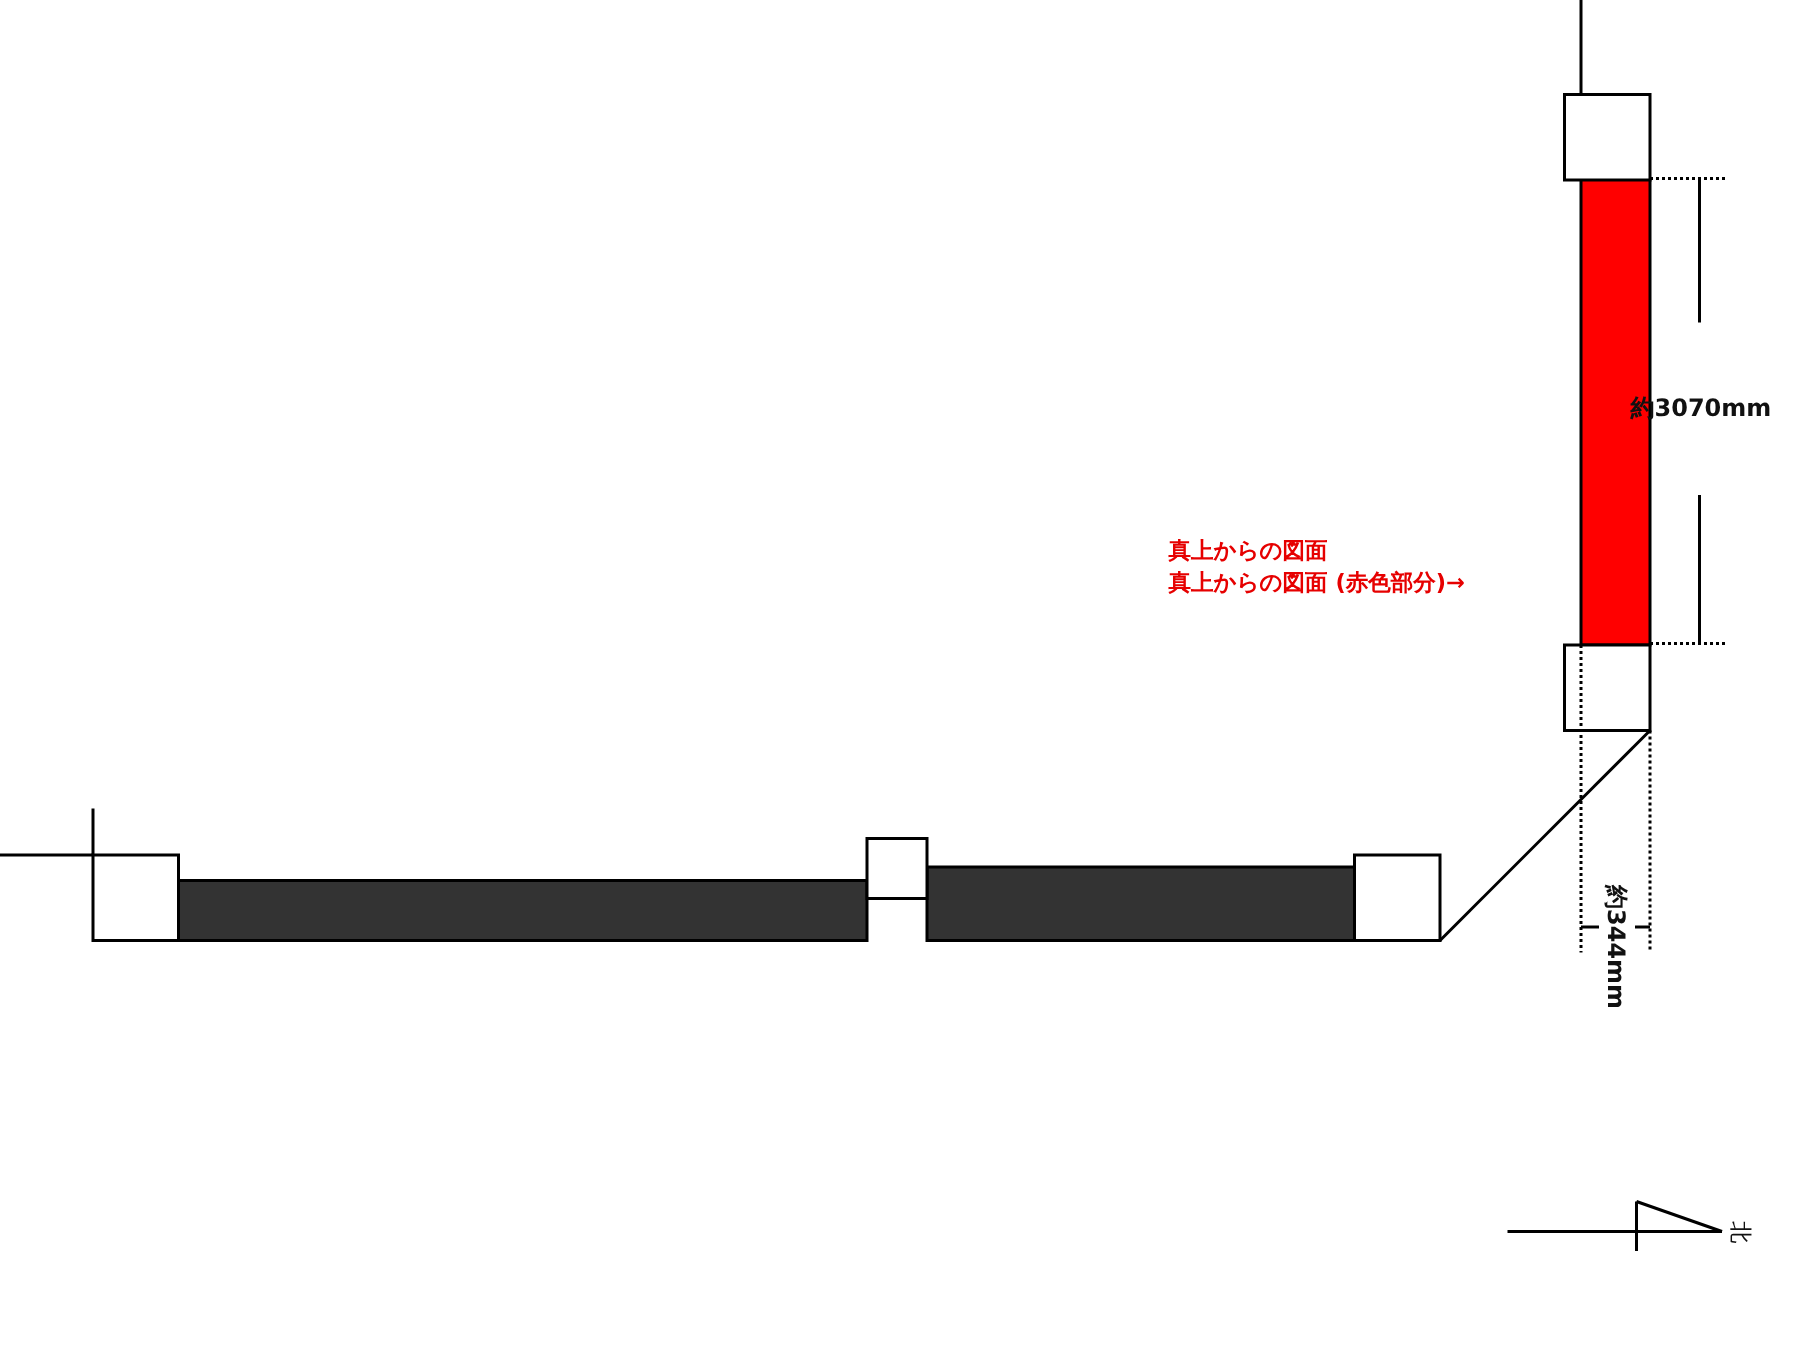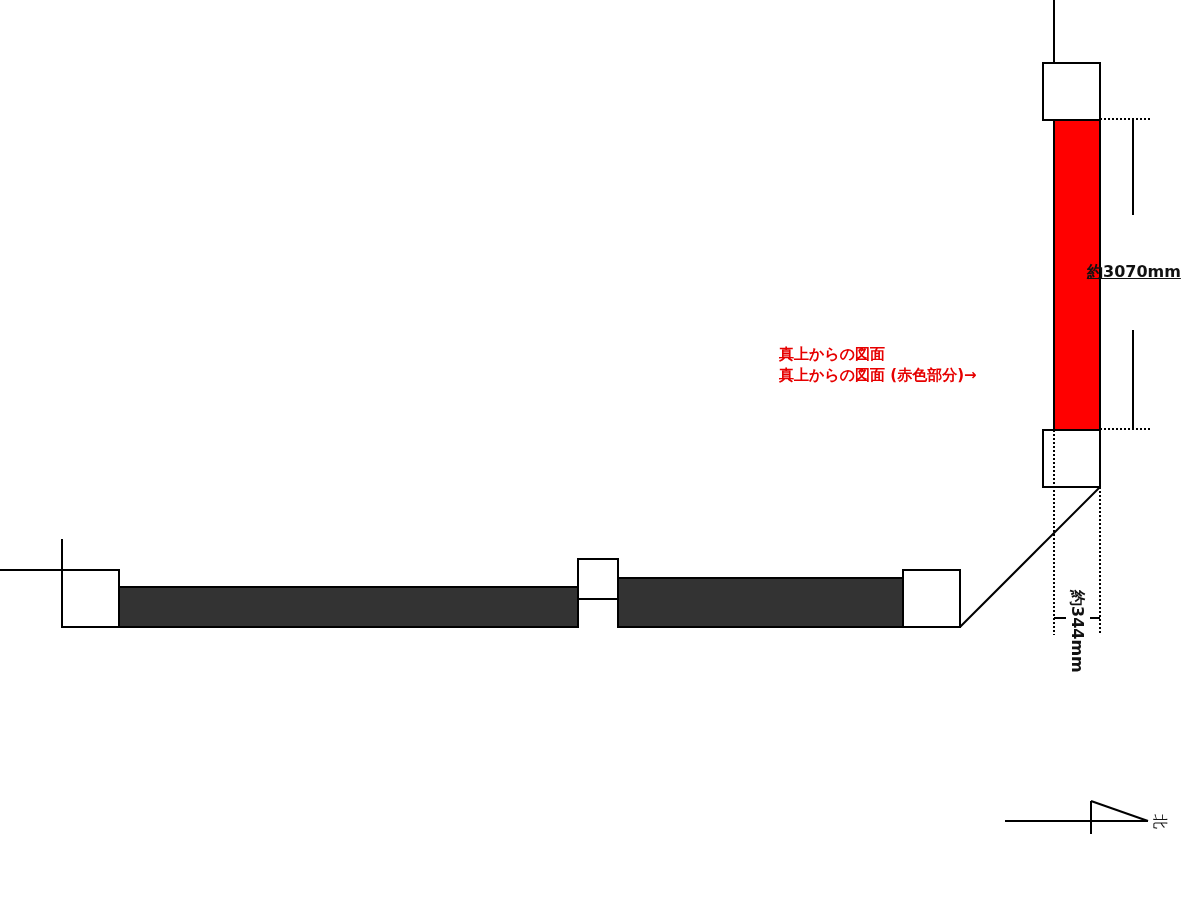--- a/index.html
+++ b/index.html
@@ -1,22 +1,22 @@
 <!DOCTYPE html>
 <html><head>
 <meta charset="utf-8">
 <style>
   html, body { margin: 0; padding: 0; background: #ffffff; }
   body { width: 1200px; height: 900px; position: relative; overflow: hidden;
          font-family: "DejaVu Sans", "Liberation Sans", sans-serif; }
   svg { position: absolute; left: 0; top: 0; }
-  .note { position: absolute; left: 779px; top: 344px; color: #e60000;
+  .note { position: absolute; left: 779px; top: 357px; color: #e60000;
           font-size: 15px; font-weight: bold; line-height: 21px; white-space: nowrap; }
   .dim { position: absolute; color: #111; font-size: 16px; font-weight: bold; white-space: nowrap; }
-  .dim-3070 { left: 1087px; top: 262px; text-decoration: underline; }
+  .dim-3070 { left: 1087px; top: 262px; }
   .dim-344 { left: 1054px; top: 620px; transform-origin: left top; transform: translate(33px, -30px) rotate(90deg); }
   .north { position: absolute; left: 1152px; top: 812px; font-size: 15px; color: #111;
            transform: rotate(90deg); transform-origin: center; }
 </style>
 </head>
 <body>
 
 <svg width="1200" height="900" viewBox="0 0 1200 900">
 
   <line x1="1054" y1="0" x2="1054" y2="63" stroke="#000" stroke-width="2"></line>

